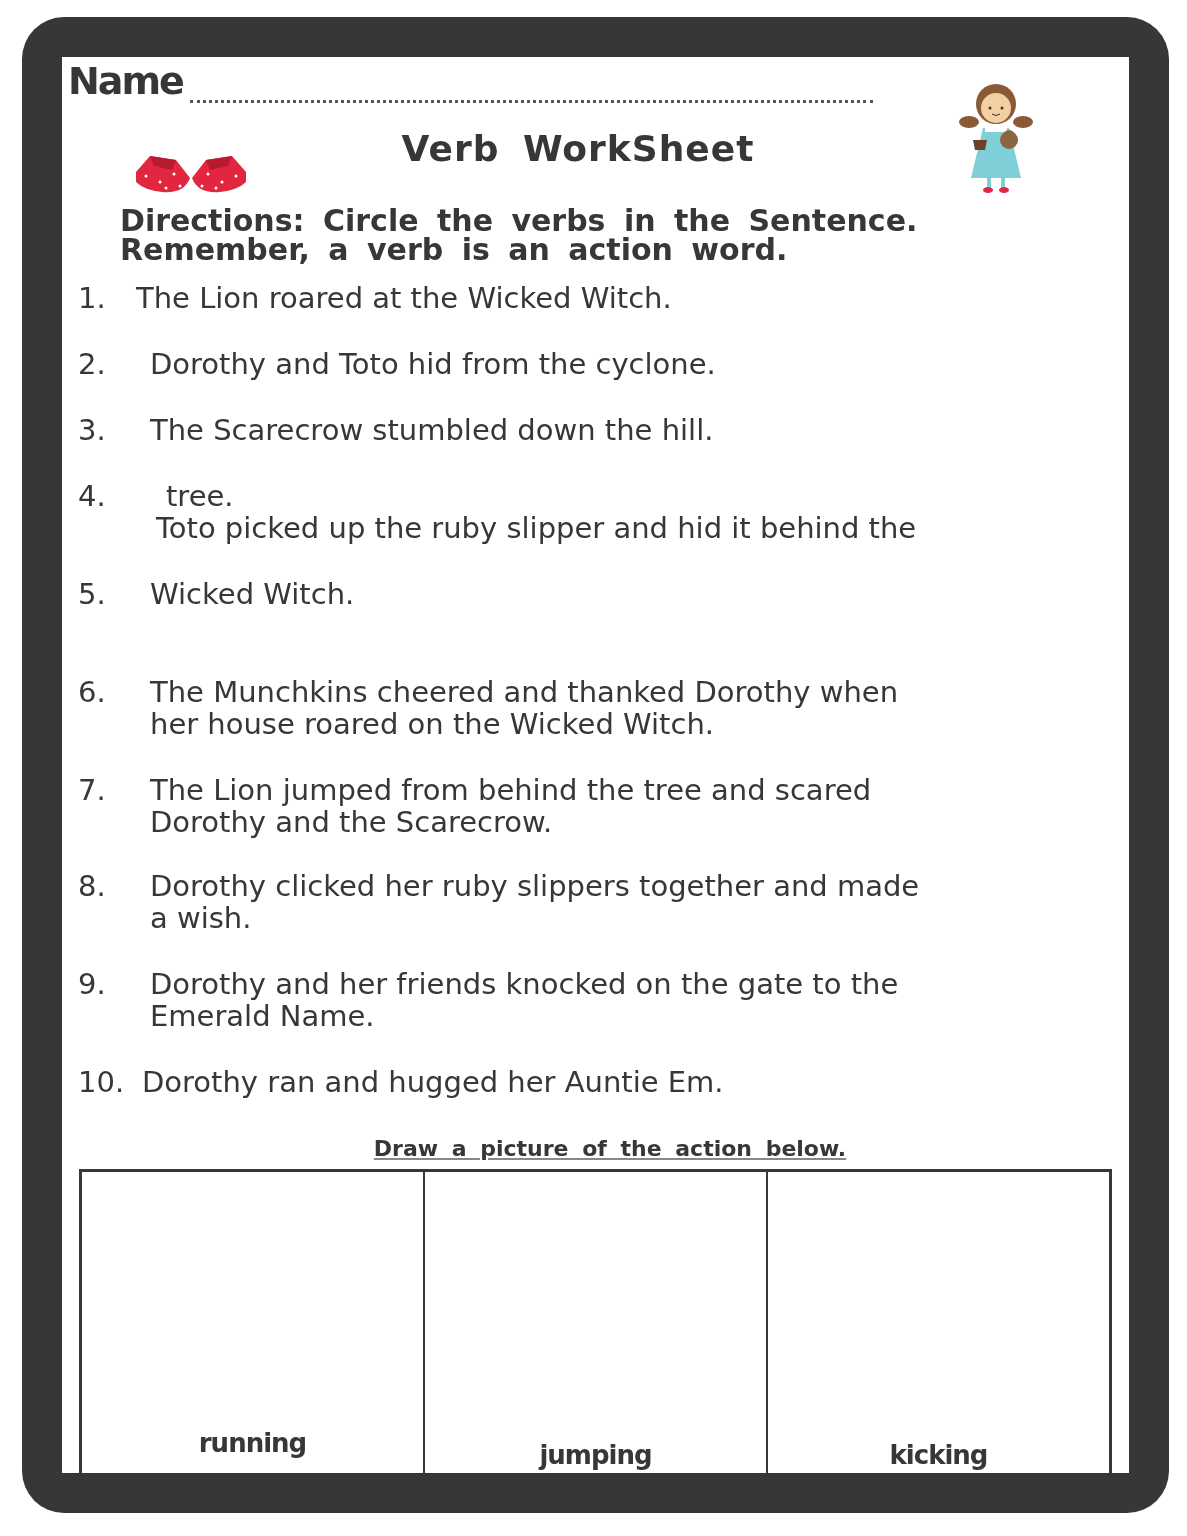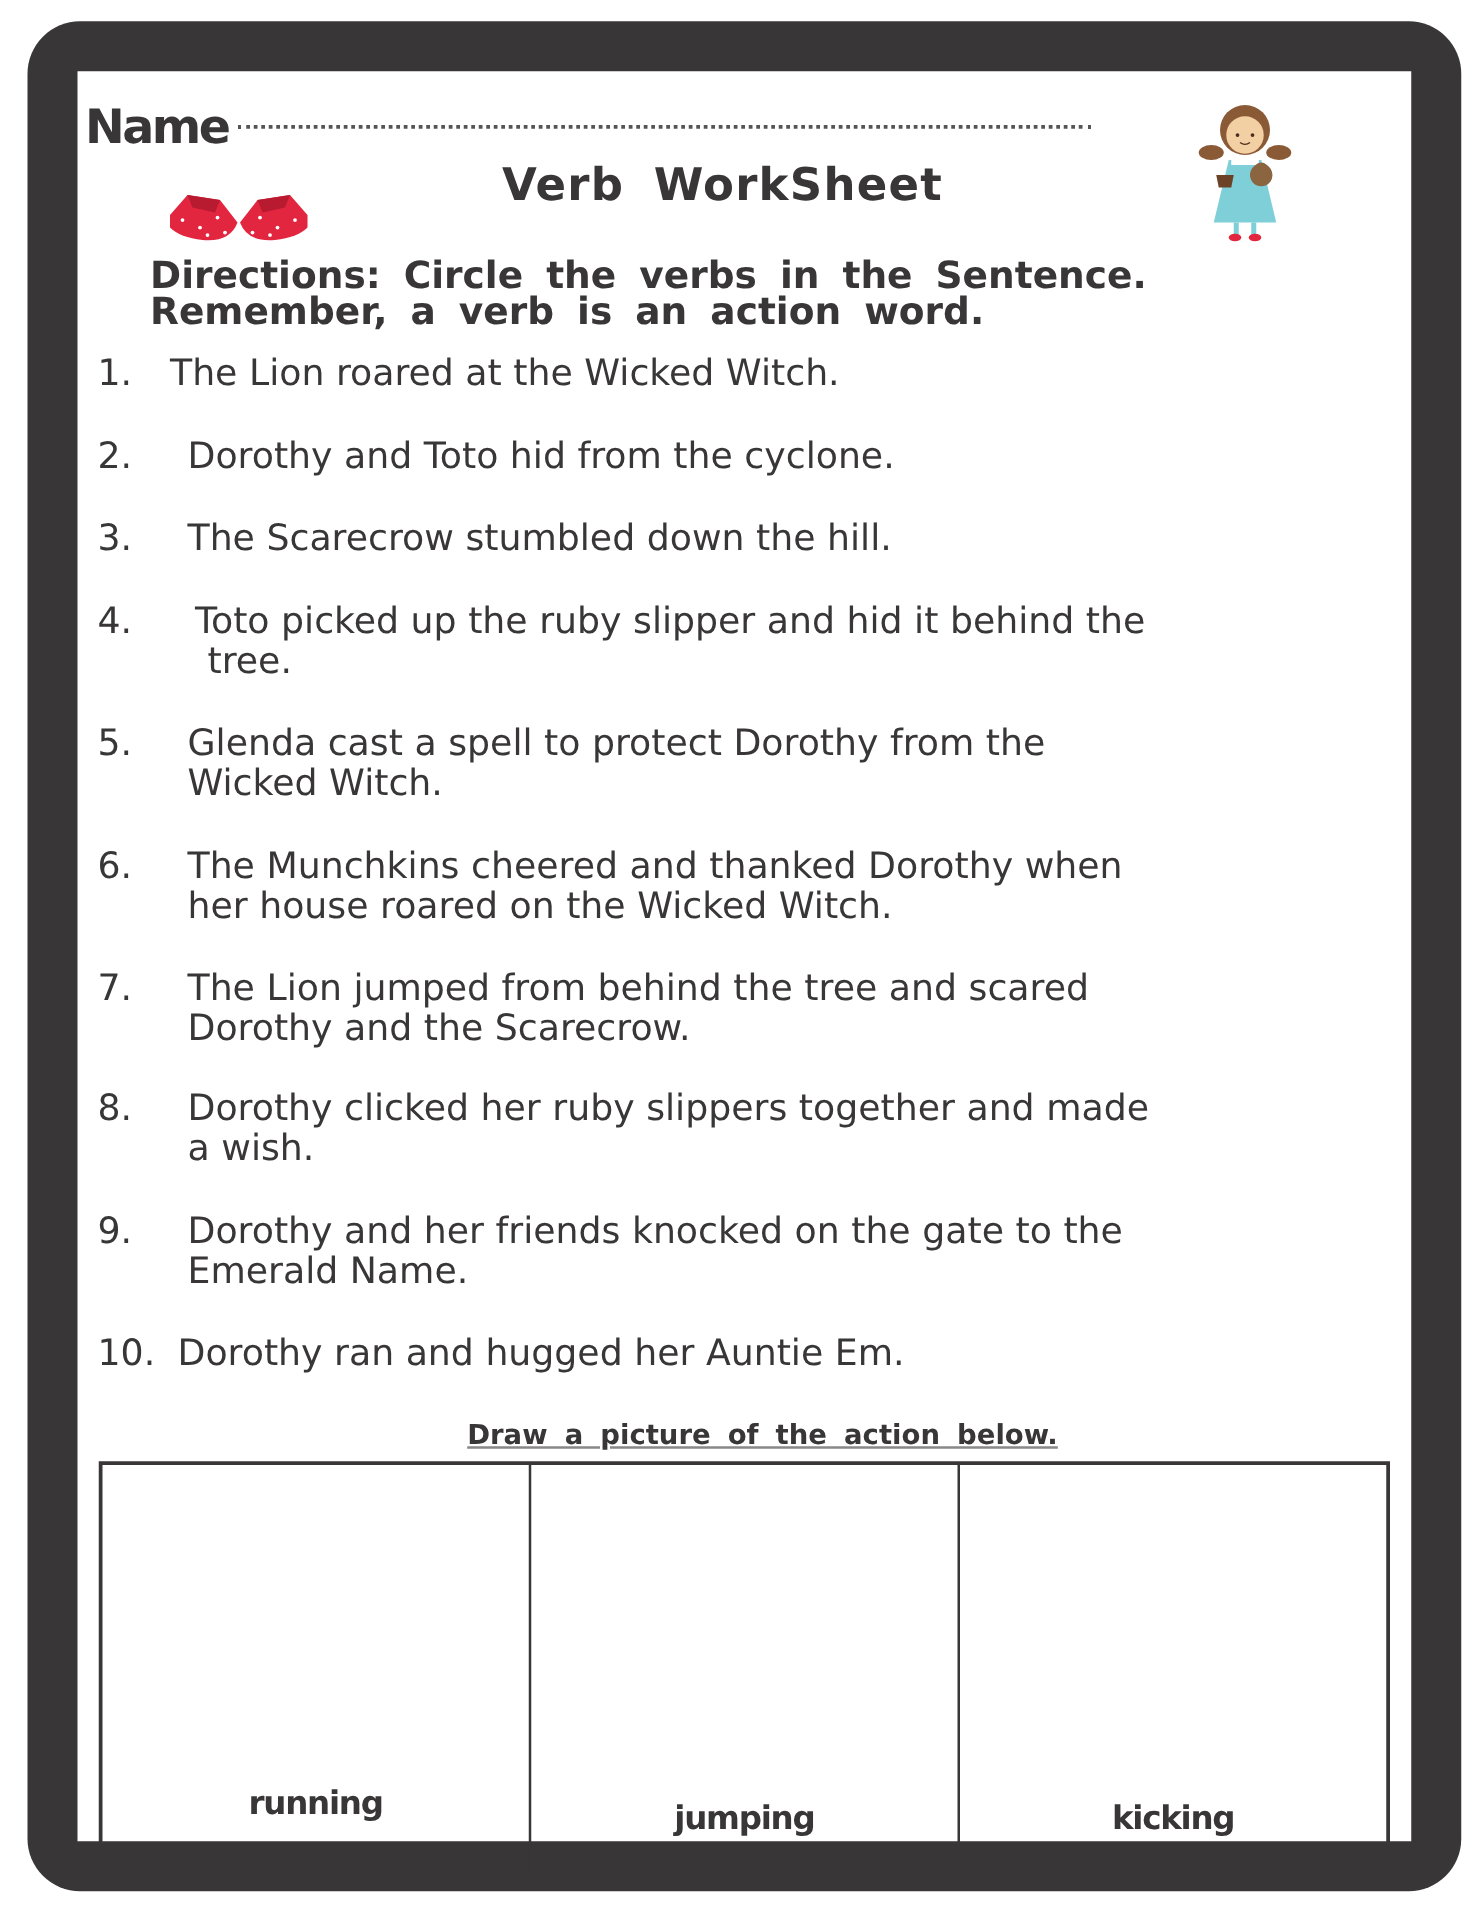--- a/index.html
+++ b/index.html
@@ -5,21 +5,21 @@
   html, body { margin: 0; padding: 0; background: #ffffff; }
   body { width: 1187px; height: 1536px; position: relative; overflow: hidden;
          font-family: "DejaVu Sans", sans-serif; color: #383637; }
   .frame { position: absolute; left: 22px; top: 17px; width: 1147px; height: 1496px;
            background: #383637; border-radius: 42px; }
   .sheet { position: absolute; left: 62px; top: 57px; width: 1067px; height: 1416px;
            background: #ffffff; }
   .abs { position: absolute; }
 
   .name-label { left: 68px; top: 62px; font-family: "DejaVu Sans", sans-serif; font-weight: bold;
-                font-size: 38px; letter-spacing: -2px; color: #383637; line-height: 1; margin-top: 20px; }
+                font-size: 38px; letter-spacing: -2px; color: #383637; line-height: 1; }
   .name-line { left: 190px; top: 100px; width: 683px; height: 0;
                border-bottom: 3px dotted #555; }
 
   .title { left: 0; width: 1156px; top: 128px; text-align: center; font-weight: bold;
            font-size: 36px; letter-spacing: 1px; word-spacing: 10px; color: #383637; }
 
   .directions { left: 120px; top: 206px; font-weight: bold; font-size: 30px; line-height: 29px;
                 word-spacing: 8px; color: #383637; }
 
   .questions { left: 78px; top: 282px; width: 1040px; }
@@ -117,28 +117,27 @@
   </div>
   <div class="q" style="top:132px">
     <span class="num">3.</span>
     <div class="txt">
         <div>The Scarecrow stumbled down the hill.</div>
       </div>
   </div>
   <div class="q" style="top:198px">
     <span class="num">4.</span>
     <div class="txt" style="left:78px">
+      <div style="margin-left:10px"> tree.</div>
       <div>Toto picked up the ruby slipper and hid it behind the</div>
-      <div style="margin-left:10px"> tree.</div>
     </div>
   </div>
   <div class="q" style="top:296px">
     <span class="num">5.</span>
     <div class="txt">
-      <div>Glenda cast a spell to protect Dorothy from the</div>
       <div>Wicked Witch.</div>
     </div>
   </div>
   <div class="q" style="top:394px">
     <span class="num">6.</span>
     <div class="txt">
       <div>The Munchkins cheered and thanked Dorothy when</div>
       <div>her house roared on the Wicked Witch.</div>
     </div>
   </div>

